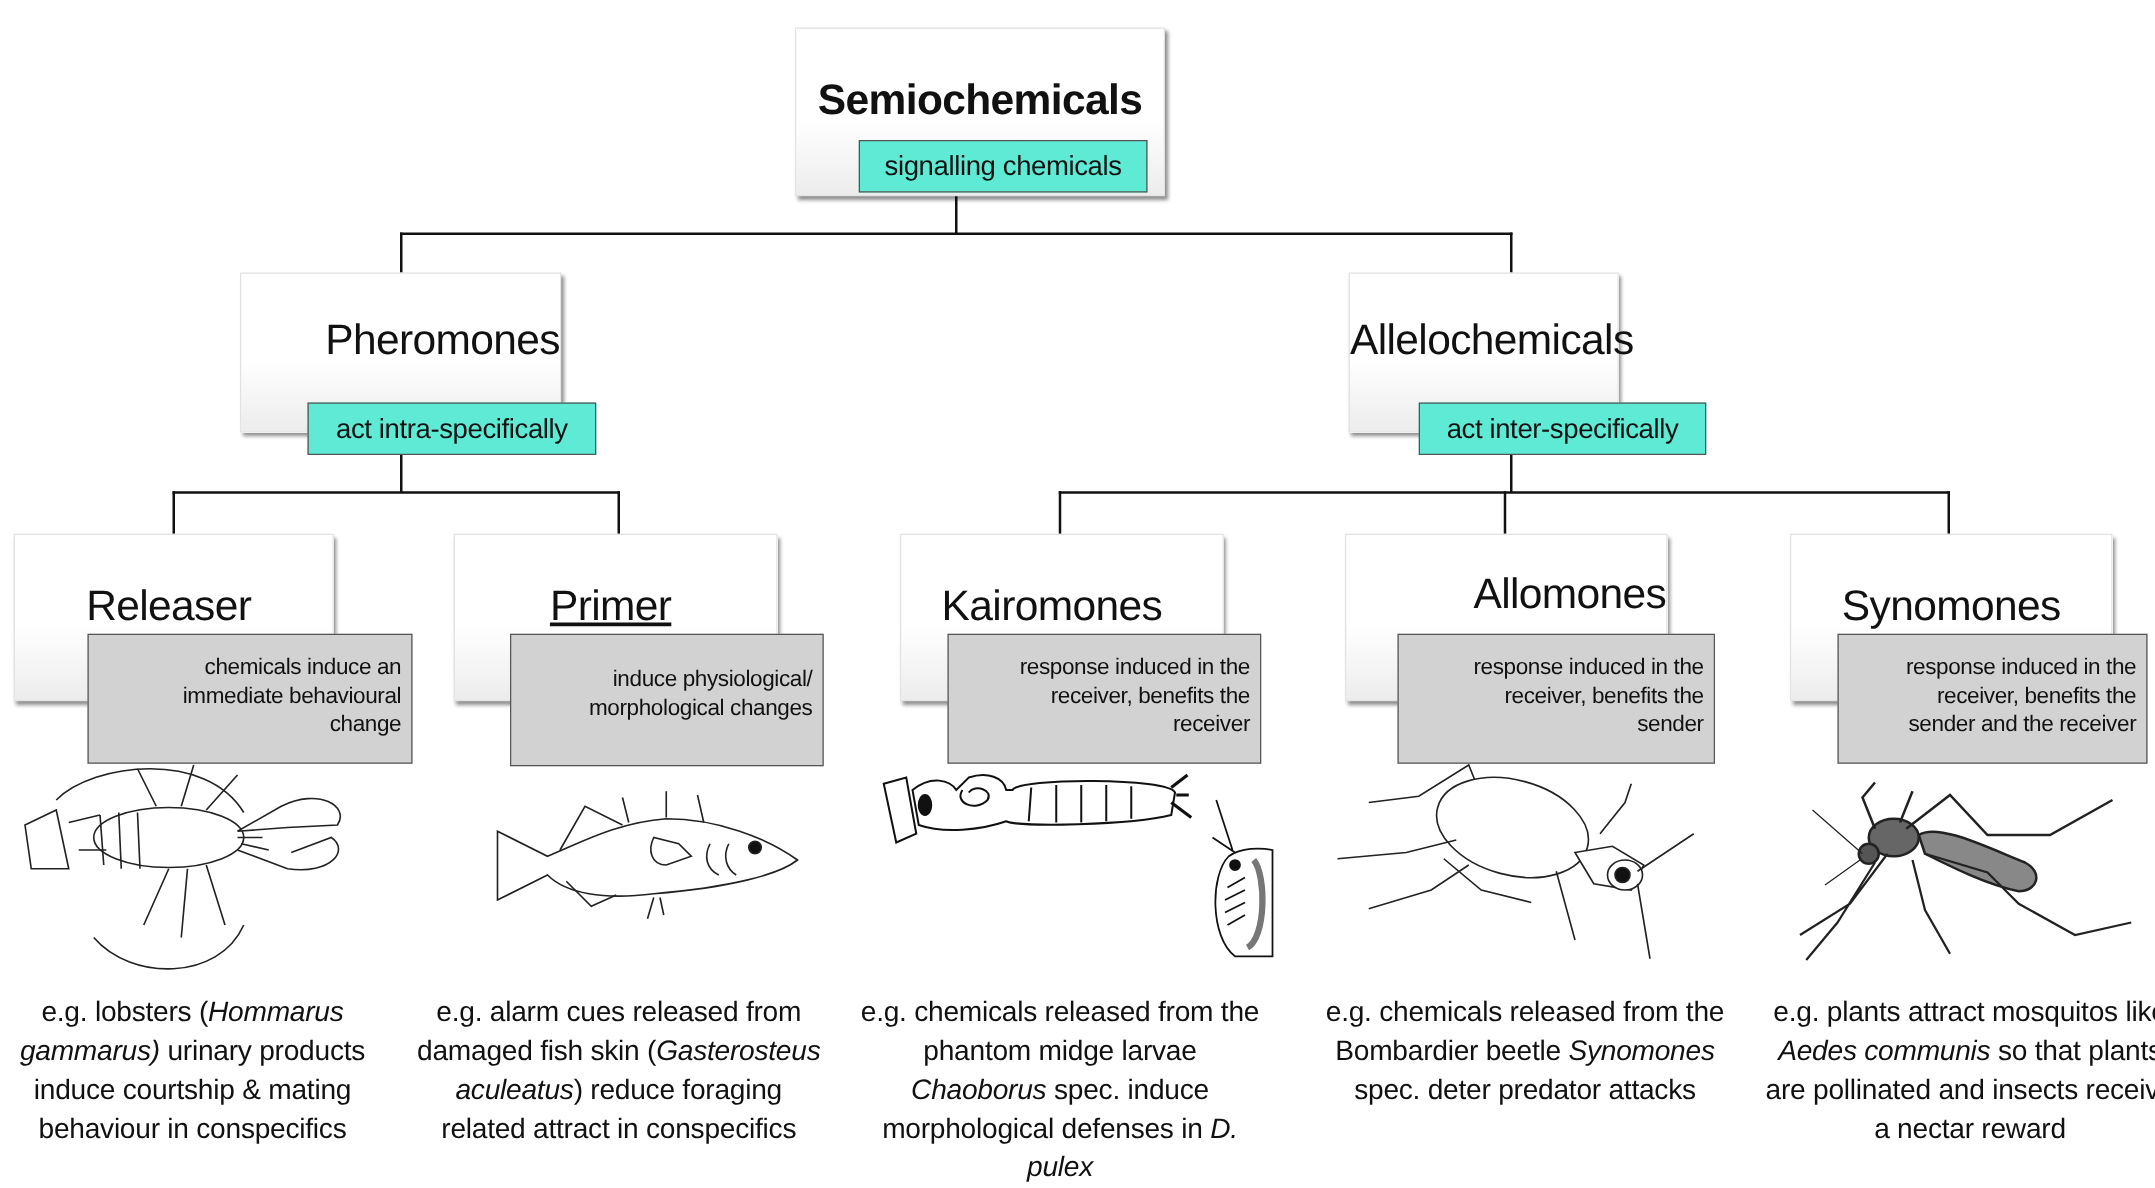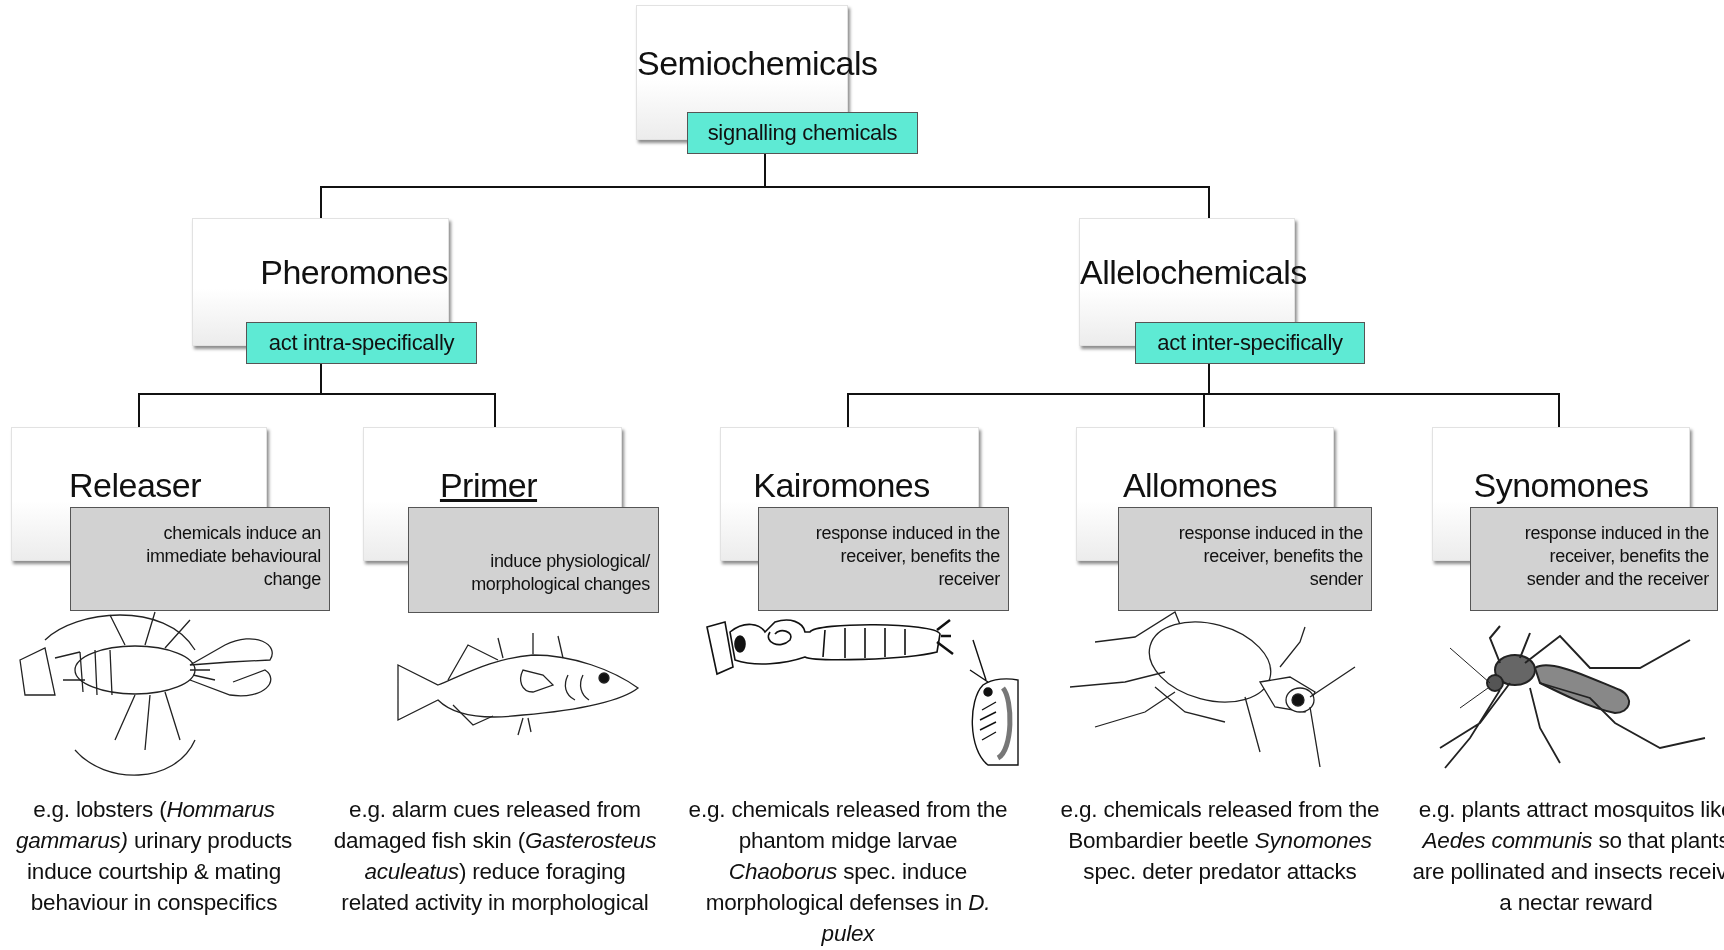--- a/index.html
+++ b/index.html
@@ -45,21 +45,21 @@
 <div class="line hl" style="left:138px; top:393px; width:358px;"></div>
 <div class="line vl" style="left:138px; top:393px; height:34px;"></div>
 <div class="line vl" style="left:494px; top:393px; height:34px;"></div>
 
 <div class="line vl" style="left:1208px; top:364px; height:30px;"></div>
 <div class="line hl" style="left:847px; top:393px; width:713px;"></div>
 <div class="line vl" style="left:847px; top:393px; height:34px;"></div>
 <div class="line vl" style="left:1203px; top:393px; height:34px;"></div>
 <div class="line vl" style="left:1558px; top:393px; height:34px;"></div>
 
-<div class="card" style="left:636px; top:5px; width:212px; height:135px;">
+<div class="card" style="left:636px; top:22px; width:296px; height:135px;font-weight:bold;">
   <div class="title" style="top:38px;">Semiochemicals</div>
 </div>
 <div class="tag" style="left:687px; top:112px; width:231px; height:42px;">signalling chemicals</div>
 
 <div class="card" style="left:192px; top:218px; width:257px; height:128px;">
   <div class="title" style="top:34px;text-align:right;">Pheromones</div>
 </div>
 <div class="tag" style="left:246px; top:322px; width:231px; height:42px;text-align:right;">act intra-specifically</div>
 
 <div class="card" style="left:1079px; top:218px; width:216px; height:128px;">
@@ -72,36 +72,36 @@
 </div>
 <div class="leaf-tag" style="left:70px; top:507px; width:260px; height:104px;">
   <div>chemicals induce an</div>
   <div>immediate behavioural</div>
   <div>change</div>
 </div>
 
 <div class="card" style="left:363px; top:427px; width:259px; height:134px;">
   <div class="title" style="top:38px; left:-8px;text-decoration:underline;">Primer</div>
 </div>
-<div class="leaf-tag" style="left:408px; top:507px; width:251px; height:106px; padding-top:42px;">
+<div class="leaf-tag" style="left:408px; top:507px; width:251px; height:106px; padding-top:24px;">
   <div>induce  physiological/</div>
   <div>morphological changes</div>
 </div>
 
 <div class="card" style="left:720px; top:427px; width:259px; height:134px;text-decoration:underline;">
   <div class="title" style="top:38px; left:-16px;">Kairomones</div>
 </div>
 <div class="leaf-tag" style="left:758px; top:507px; width:251px; height:104px;">
   <div>response induced in the</div>
   <div>receiver, benefits the</div>
   <div>receiver</div>
 </div>
 
 <div class="card" style="left:1076px; top:427px; width:258px; height:134px;">
-  <div class="title" style="top:38px; left:-10px;">Allomones</div>
+  <div class="title" style="top:28px; left:-10px;text-align:right;">Allomones</div>
 </div>
 <div class="leaf-tag" style="left:1118px; top:507px; width:254px; height:104px;">
   <div>response induced in the</div>
   <div>receiver, benefits the</div>
   <div>sender</div>
 </div>
 
 <div class="card" style="left:1432px; top:427px; width:258px; height:134px;">
   <div class="title" style="top:38px;">Synomones</div>
 </div>
@@ -164,16 +164,16 @@
 <svg class="ill" style="left:1440px; top:628px;" width="270" height="140" viewBox="0 0 270 140" fill="none" stroke="#222" stroke-width="2">
   <path d="M95 40 C110 30, 150 50, 180 62 C195 70, 190 85, 175 85 C150 80, 120 65, 100 55 Z" fill="#888"></path>
   <ellipse cx="75" cy="42" rx="20" ry="15" fill="#666"></ellipse>
   <circle cx="55" cy="55" r="8" fill="#555"></circle>
   <path d="M50 55 L10 20 M48 60 L20 80" stroke-width="1"></path>
   <path d="M60 35 L50 10 L60 -2 M80 30 L90 5 M85 35 L120 8 L150 40 L200 40 L250 12"></path>
   <path d="M70 55 L40 95 L0 120 M60 62 L30 110 L5 140 M90 60 L100 100 L120 135 M100 55 L150 70 L175 95 L220 120 L265 110" stroke-width="1.8"></path>
 </svg>
 
 <div class="caption" style="left:-11px; top:794px;"><span>e.g. lobsters (</span><i>Hommarus gammarus)</i><span> urinary products induce courtship &amp; mating behaviour in conspecifics</span></div>
-<div class="caption" style="left:330px; top:794px;"><span>e.g. alarm cues released from damaged fish skin (</span><i>Gasterosteus aculeatus</i><span>) reduce foraging related activity in morphological</span></div>
+<div class="caption" style="left:330px; top:794px;"><span>e.g. alarm cues released from damaged fish skin (</span><i>Gasterosteus aculeatus</i><span>) reduce foraging related attract in conspecifics</span></div>
 <div class="caption" style="left:683px; top:794px;"><span>e.g. chemicals released from the phantom midge larvae </span><i>Chaoborus</i><span> spec. induce morphological defenses in </span><i>D. pulex</i></div>
 <div class="caption" style="left:1055px; top:794px;"><span>e.g. chemicals released from the Bombardier beetle </span><i>Synomones</i><span> spec. deter predator attacks</span></div>
 <div class="caption" style="left:1411px; top:794px;"><span>e.g. plants attract mosquitos like </span><i>Aedes communis</i><span> so that plants are pollinated and insects receive a nectar reward</span></div>
 
 </body></html>

